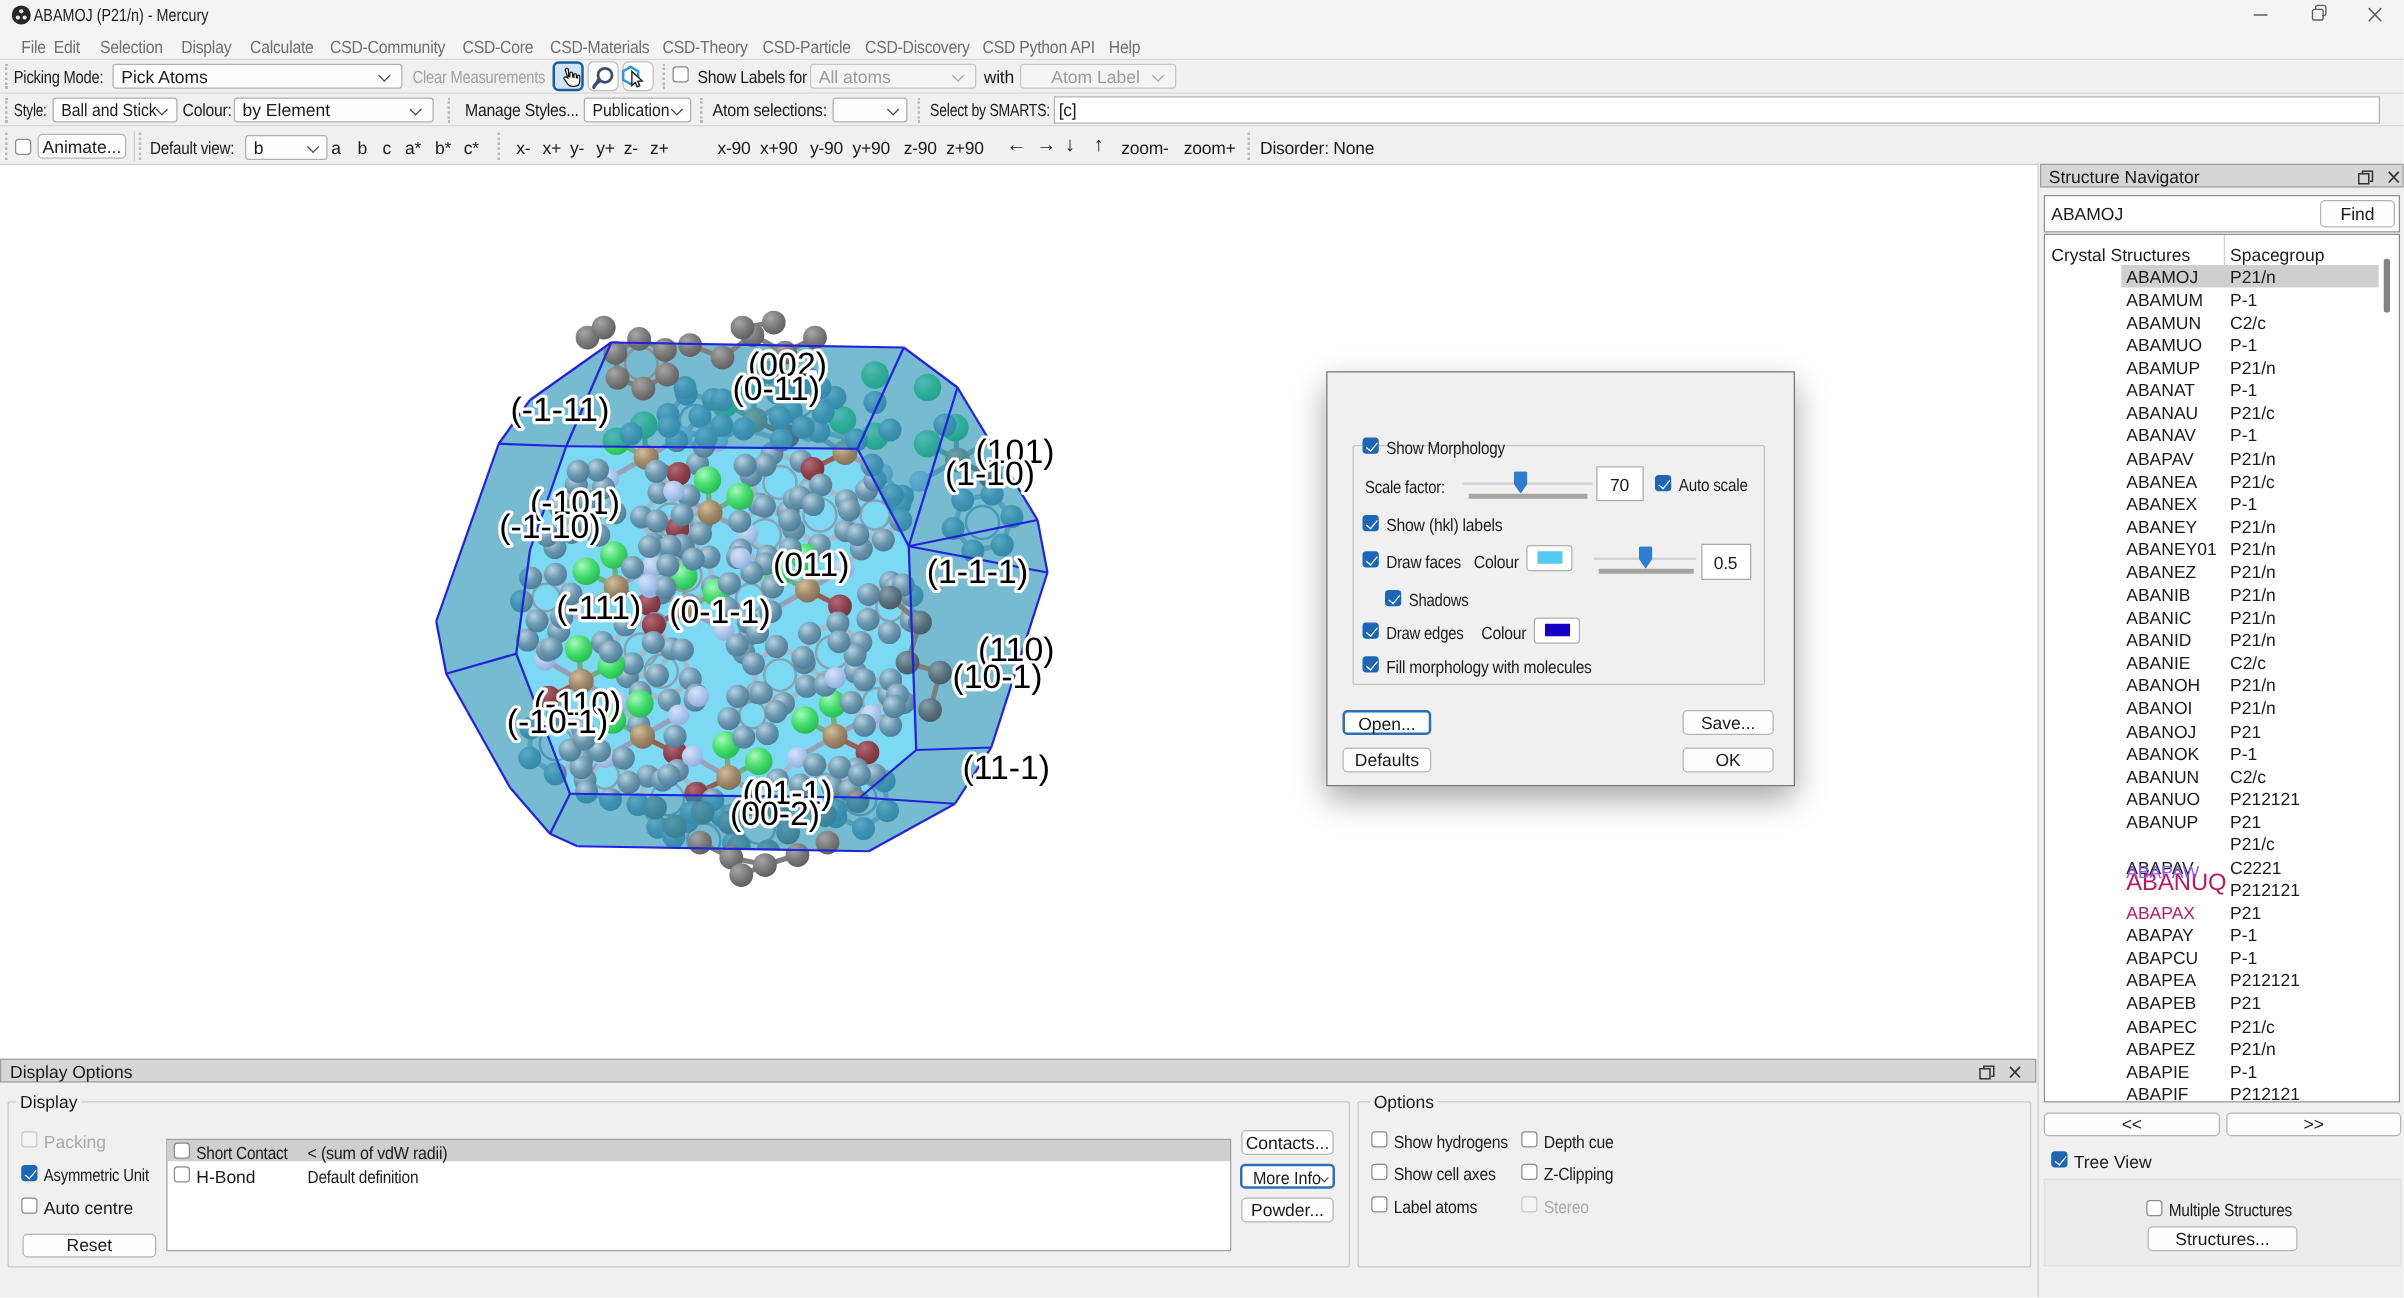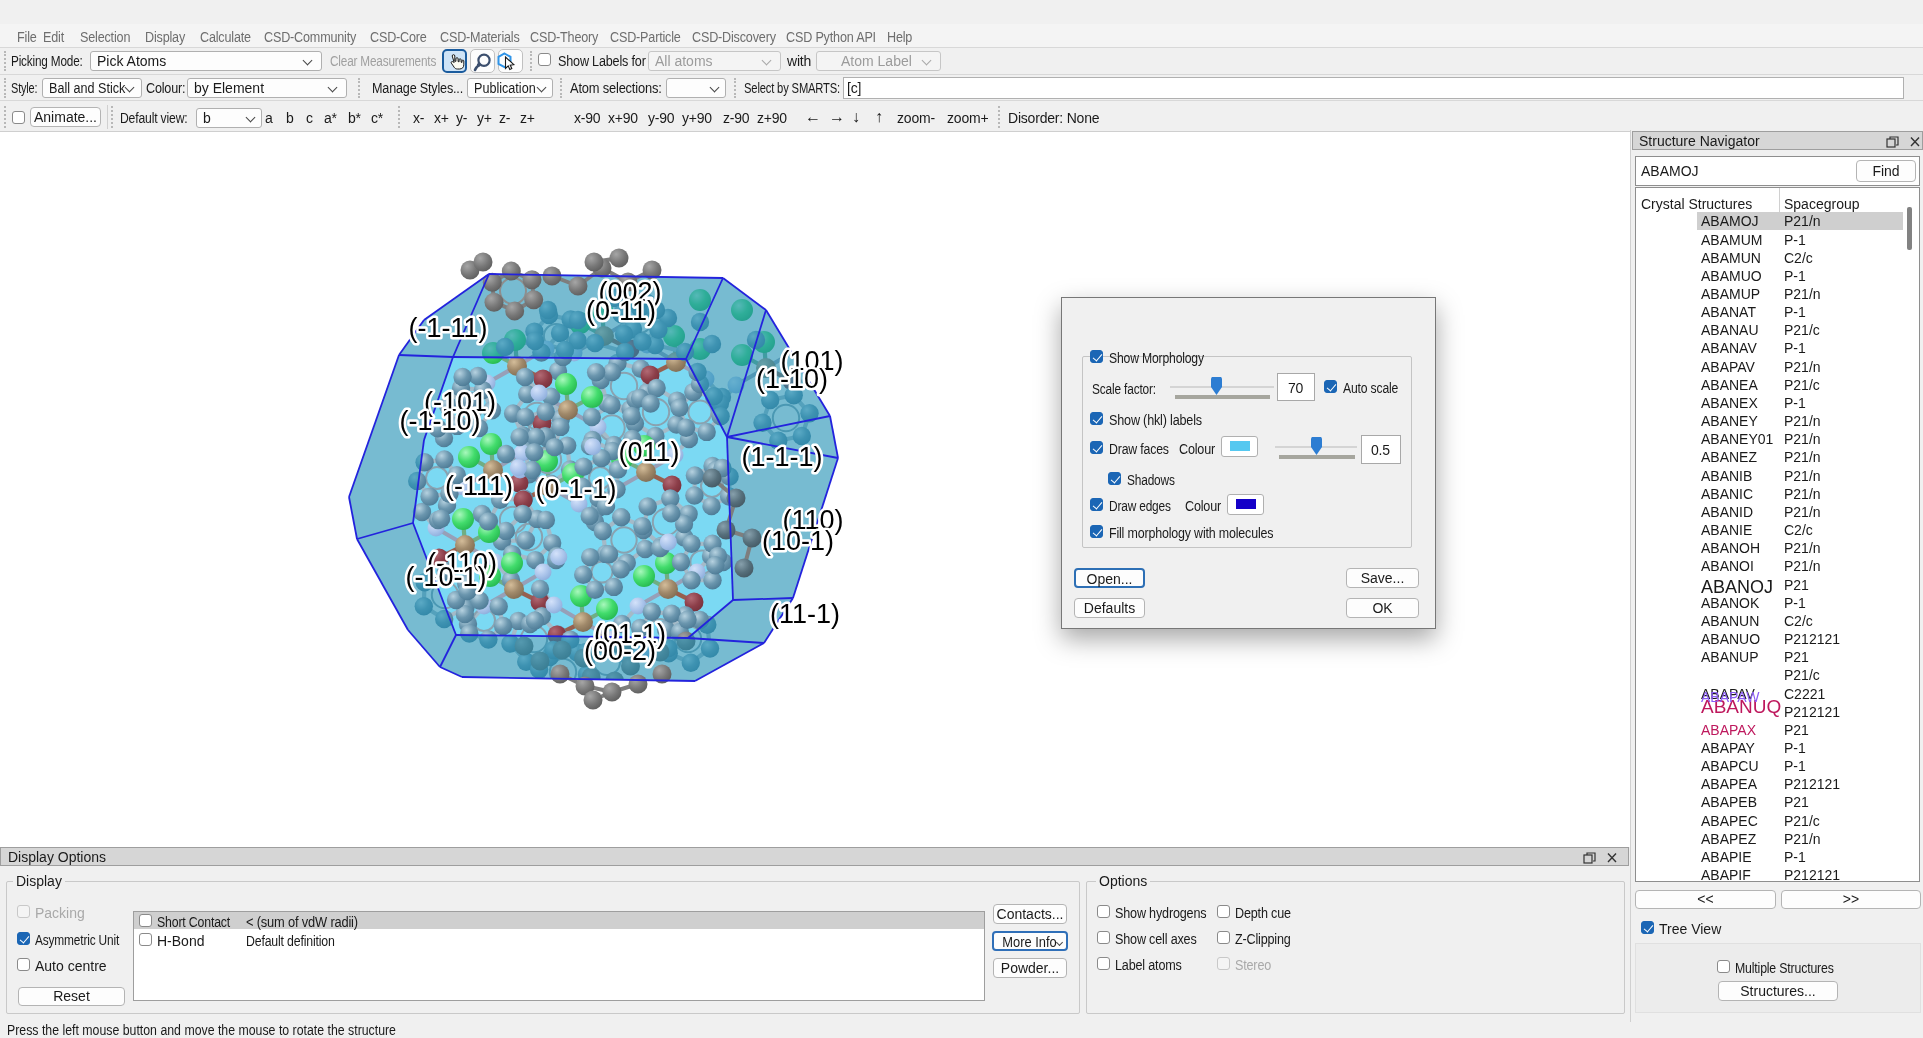--- a/index.html
+++ b/index.html
@@ -40,20 +40,35 @@
 .grouplabel { position:absolute; font-size:14px; color:#1a1a1a; background:#f0f0f0; padding:0 3px; }
 #statusbar { position:absolute; left:0; top:1022px; width:1923px; height:16px; background:#f0f0f0; }
 #statusbar .t { position:absolute; left:7px; top:0px; font-size:14px; color:#1a1a1a; transform:scaleX(.88); transform-origin:0 0; white-space:nowrap;}
 #dlg { position:absolute; left:1061px; top:297px; width:375px; height:332px; background:#f0f0f0; border:1px solid #777777; box-shadow:0 10px 24px rgba(0,0,0,0.35); }
 #dlgtitle { position:absolute; left:0; top:0; width:373px; height:30px; background:#e9f2f9; }
 #dlgtitle .t { position:absolute; left:29px; top:7px; font-size:14px; color:#1b1b1b; }
 </style>
 </head>
 <body>
 <div id="app">
+  <div id="titlebar">
+    <svg class="abs" style="left:9px;top:4px" width="16" height="16" viewBox="0 0 16 16">
+      <circle cx="8" cy="8" r="7.6" fill="#262626"></circle>
+      <circle cx="8" cy="5" r="1.7" fill="#e8e8e8"></circle>
+      <circle cx="5.3" cy="10" r="1.7" fill="#e8e8e8"></circle>
+      <circle cx="10.7" cy="10" r="1.7" fill="#e8e8e8"></circle>
+    </svg>
+    <span class="title">ABAMOJ (P21/n) - Mercury</span>
+    <svg class="abs" style="left:1798px;top:2px" width="120" height="20" viewBox="0 0 120 20">
+      <line x1="5" y1="10" x2="16" y2="10" stroke="#5f5f5f" stroke-width="1.2"></line>
+      <rect x="52" y="5.5" width="8.5" height="8.5" rx="1.5" fill="none" stroke="#5f5f5f" stroke-width="1.1"></rect>
+      <path d="M54.5 5.5 v-1.6 a1.6 1.6 0 0 1 1.6-1.6 h 5 a1.6 1.6 0 0 1 1.6 1.6 v 5 a1.6 1.6 0 0 1 -1.6 1.6 h-1.6" fill="none" stroke="#5f5f5f" stroke-width="1.1"></path>
+      <path d="M97 4.5 L107 15 M107 4.5 L97 15" stroke="#5f5f5f" stroke-width="1.2"></path>
+    </svg>
+  </div>
   <div id="menubar">
     <span style="left:17px">File</span>
     <span style="left:43px">Edit</span>
     <span style="left:80px">Selection</span>
     <span style="left:145px">Display</span>
     <span style="left:200px">Calculate</span>
     <span style="left:264px">CSD-Community</span>
     <span style="left:370px">CSD-Core</span>
     <span style="left:440px">CSD-Materials</span>
     <span style="left:530px">CSD-Theory</span>
@@ -962,21 +977,21 @@
 <span class="abs" style="left:70px;top:355.7px;font-size:14px;color:#1a1a1a">ABANIC</span>
 <span class="abs" style="left:153px;top:355.7px;font-size:14px;color:#1a1a1a">P21/n</span>
 <span class="abs" style="left:70px;top:373.9px;font-size:14px;color:#1a1a1a">ABANID</span>
 <span class="abs" style="left:153px;top:373.9px;font-size:14px;color:#1a1a1a">P21/n</span>
 <span class="abs" style="left:70px;top:392.0px;font-size:14px;color:#1a1a1a">ABANIE</span>
 <span class="abs" style="left:153px;top:392.0px;font-size:14px;color:#1a1a1a">C2/c</span>
 <span class="abs" style="left:70px;top:410.2px;font-size:14px;color:#1a1a1a">ABANOH</span>
 <span class="abs" style="left:153px;top:410.2px;font-size:14px;color:#1a1a1a">P21/n</span>
 <span class="abs" style="left:70px;top:428.3px;font-size:14px;color:#1a1a1a">ABANOI</span>
 <span class="abs" style="left:153px;top:428.3px;font-size:14px;color:#1a1a1a">P21/n</span>
-<span class="abs" style="left:70px;top:446.5px;font-size:18px;color:#1a1a1a">ABANOJ</span>
+<span class="abs" style="left:70px;top:446.5px;font-size:14px;color:#1a1a1a">ABANOJ</span>
 <span class="abs" style="left:153px;top:446.5px;font-size:14px;color:#1a1a1a">P21</span>
 <span class="abs" style="left:70px;top:464.7px;font-size:14px;color:#1a1a1a">ABANOK</span>
 <span class="abs" style="left:153px;top:464.7px;font-size:14px;color:#1a1a1a">P-1</span>
 <span class="abs" style="left:70px;top:482.8px;font-size:14px;color:#1a1a1a">ABANUN</span>
 <span class="abs" style="left:153px;top:482.8px;font-size:14px;color:#1a1a1a">C2/c</span>
 <span class="abs" style="left:70px;top:501.0px;font-size:14px;color:#1a1a1a">ABANUO</span>
 <span class="abs" style="left:153px;top:501.0px;font-size:14px;color:#1a1a1a">P212121</span>
 <span class="abs" style="left:70px;top:519.1px;font-size:14px;color:#1a1a1a">ABANUP</span>
 <span class="abs" style="left:153px;top:519.1px;font-size:14px;color:#1a1a1a">P21</span>
 <span class="abs" style="left:70px;top:566px;font-size:19px;color:#be185d">ABANUQ</span>
@@ -1053,23 +1068,20 @@
 <div class="cb" style="left:1097px;top:84px"></div>
 <span class="abs" style="left:1115px;top:84px;font-size:14px;color:#1a1a1a;letter-spacing:-0.2px;transform:scaleX(.9);transform-origin:0 50%">Show cell axes</span>
 <div class="cb" style="left:1217px;top:84px"></div>
 <span class="abs" style="left:1235px;top:84px;font-size:14px;color:#1a1a1a;letter-spacing:-0.2px;transform:scaleX(.9);transform-origin:0 50%">Z-Clipping</span>
 <div class="cb" style="left:1097px;top:110px"></div>
 <span class="abs" style="left:1115px;top:110px;font-size:14px;color:#1a1a1a;letter-spacing:-0.2px;transform:scaleX(.9);transform-origin:0 50%">Label atoms</span>
 <div class="cb dis" style="left:1217px;top:110px"></div>
 <span class="abs" style="left:1235px;top:110px;font-size:14px;color:#a9a9a9;letter-spacing:-0.2px;transform:scaleX(.9);transform-origin:0 50%">Stereo</span>
 
   </div>
-  <div id="statusbar">
-      <span class="t">Press the left mouse button and move the mouse to rotate the structure</span>
-    </div>
   <div id="dlg">
 
 <div class="groupbox" style="left:20px;top:58px;width:330px;height:192px;border-color:#c4c4c4"></div>
 <div class="cb checked" style="left:28px;top:52px"></div>
 <span class="abs" style="left:47px;top:52px;font-size:14px;color:#1a1a1a;white-space:nowrap;letter-spacing:-0.2px;transform:scaleX(0.87);transform-origin:0 50%;">Show Morphology</span>
 <div class="abs" style="left:44px;top:52px;width:115px;height:15px;background:#f0f0f0;z-index:-1"></div>
 <span class="abs" style="left:30px;top:83px;font-size:14px;color:#1a1a1a;white-space:nowrap;letter-spacing:-0.2px;transform:scaleX(0.85);transform-origin:0 50%;">Scale factor:</span>
 <div class="abs" style="left:108px;top:88px;width:104px;height:2px;background:#d4d4d4"></div>
 <div class="abs" style="left:113px;top:97px;width:95px;height:4px;background:#a6a69e"></div>
 <div class="abs" style="left:149px;top:79px;width:11px;height:18px;background:#2d7dd2;clip-path:polygon(8% 0,92% 0,100% 8%,100% 55%,50% 100%,0 55%,0 8%)"></div>

